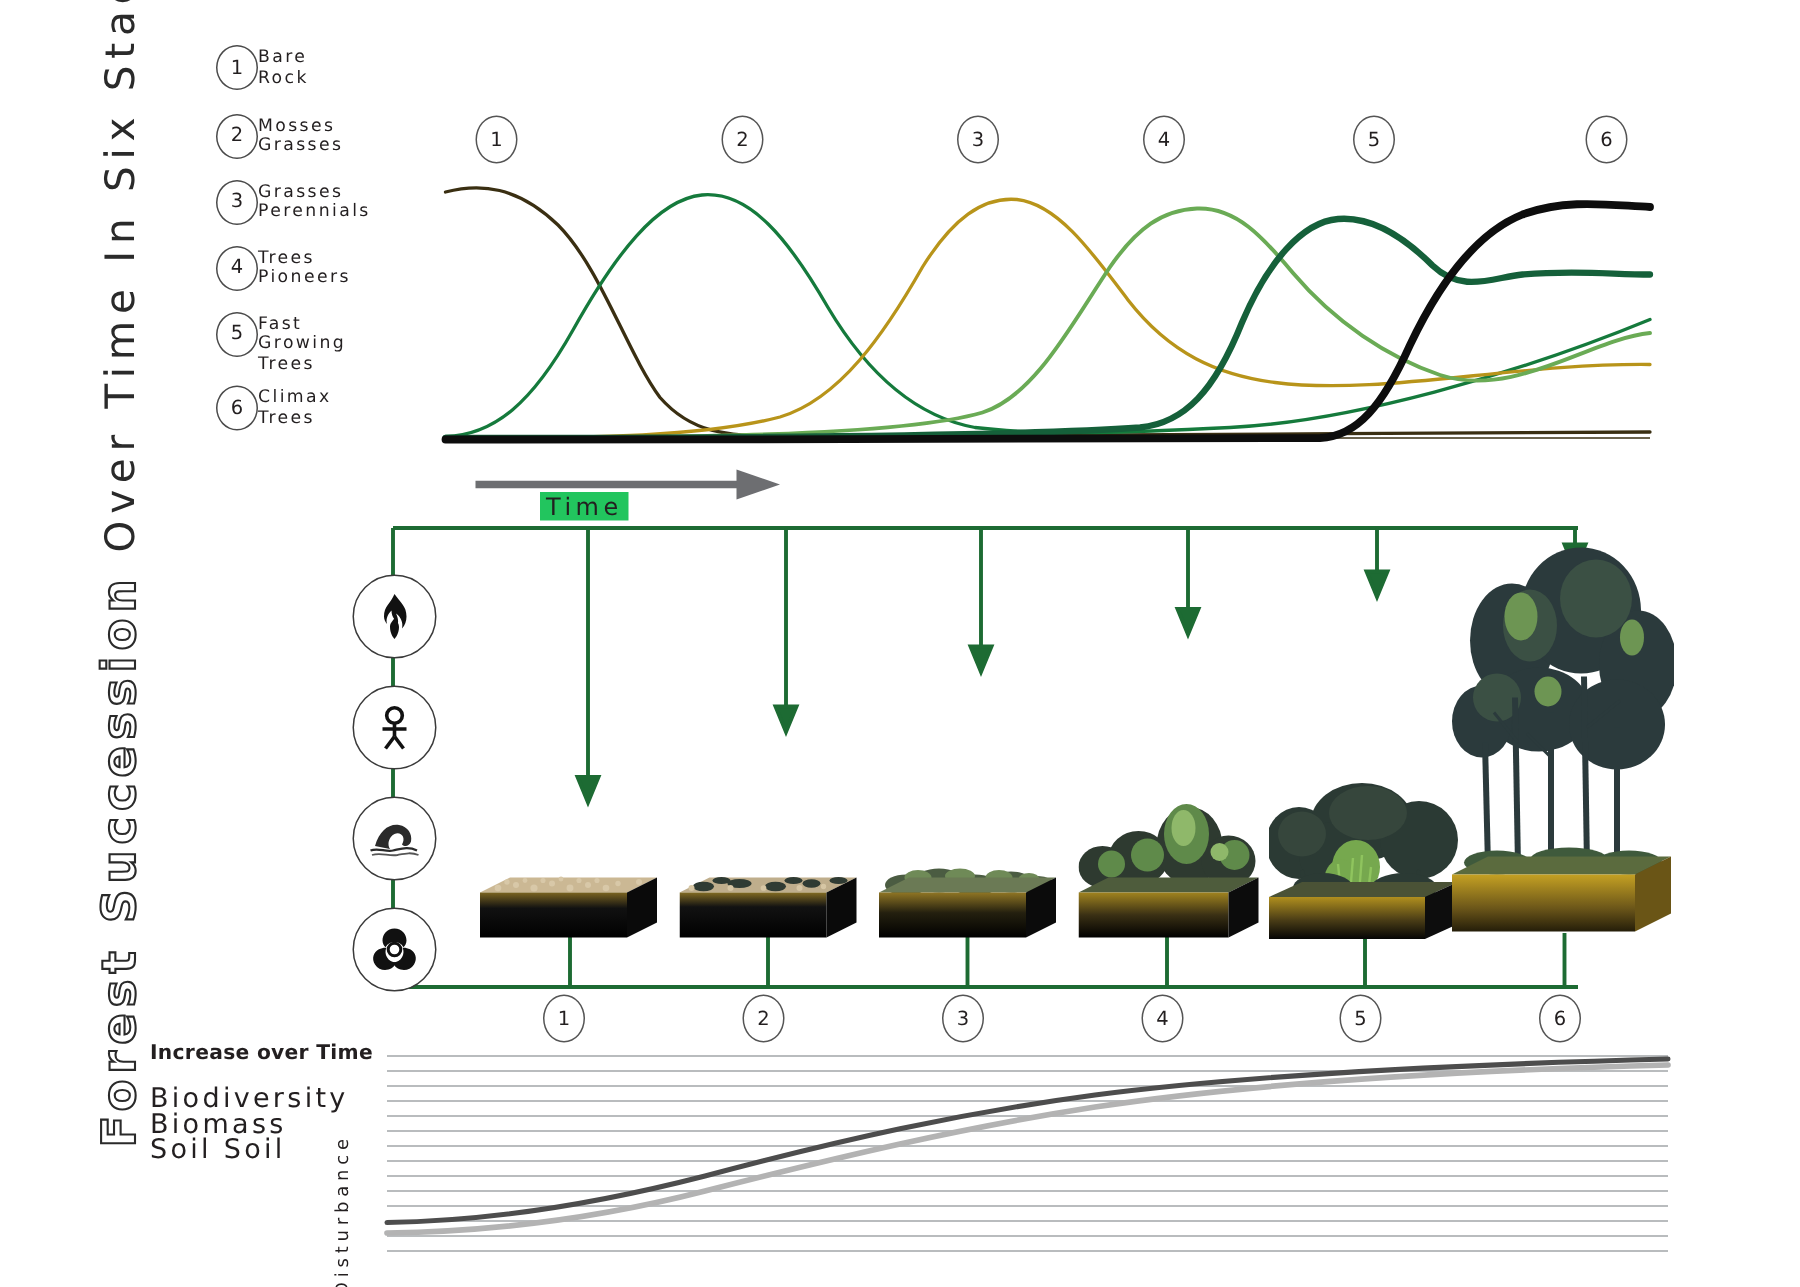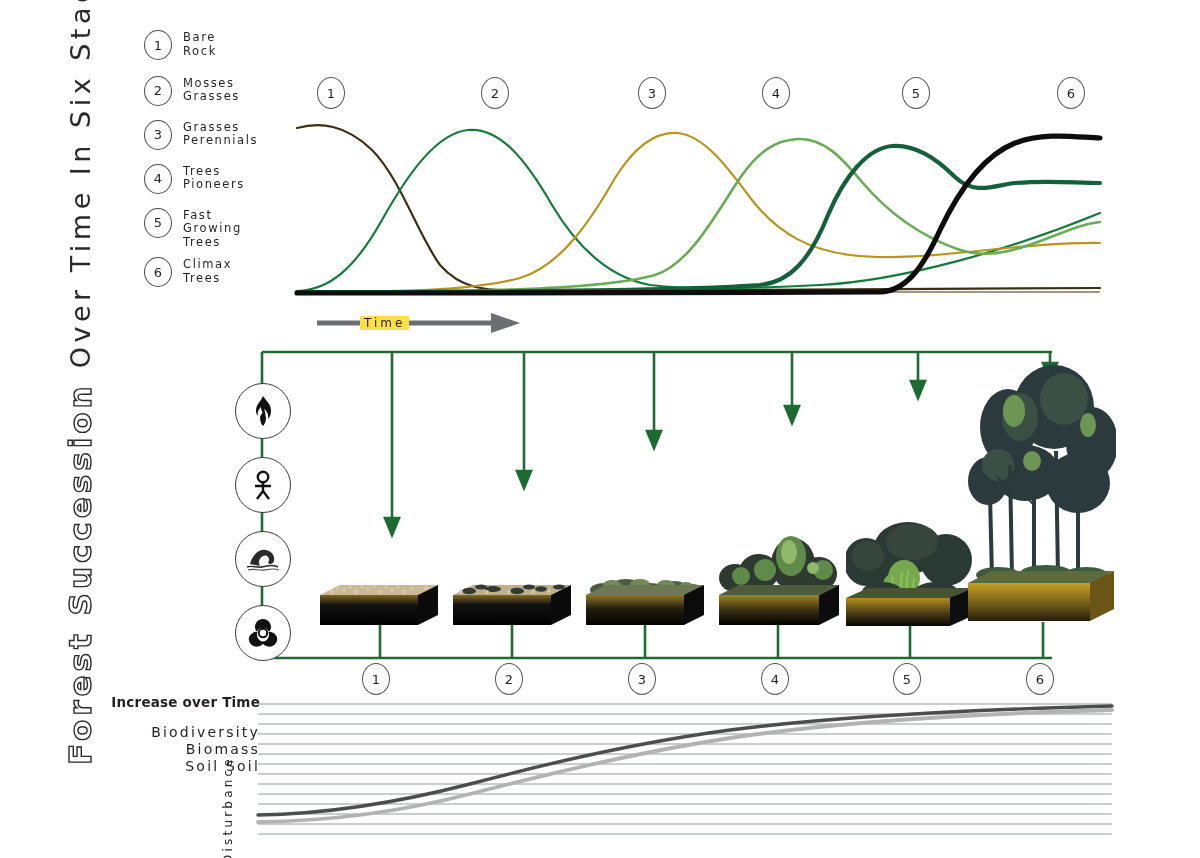--- a/index.html
+++ b/index.html
@@ -31,38 +31,38 @@
 
   
   #legend{position:absolute;left:144px;top:30px;width:150px;}
   .legend-row{display:flex;align-items:flex-start;margin-bottom:15.5px;}
   .num-circle{
     width:26px;height:28px;border:1px solid #4a4a4a;border-radius:50%;
     display:flex;align-items:center;justify-content:center;
     font-size:13px;color:#231f20;flex:0 0 auto;background:#fff;
   }
   .legend-label{
-    margin-left:11px;font-size:11.5px;line-height:13.5px;
+    font-size:11.5px;line-height:13.5px;
     letter-spacing:1.6px;color:#231f20;padding-top:1px;
   }
 
   
   #curvechart{position:absolute;left:0;top:0;width:1200px;height:345px;}
   .stage-marker{
     position:absolute;width:26px;height:30px;border:1px solid #555;
     border-radius:50%;background:#fff;
     display:flex;align-items:center;justify-content:center;
     font-size:13px;color:#231f20;
   }
 
   
   #timearrow{position:absolute;left:315px;top:310px;width:210px;height:26px;}
   #timearrow .tlabel{
-    position:absolute;left:45px;top:6px;font-size:12px;letter-spacing:3px;
-    color:#231f20;background:#fde047;padding:0 4px;
+    position:absolute;left:45px;top:18px;font-size:16px;letter-spacing:3px;
+    color:#231f20;background:#22c55e;padding:0 4px;
   }
 
   
   #middle{position:absolute;left:0;top:330px;width:1200px;height:370px;}
   .icon-circle{
     position:absolute;width:54px;height:54px;border-radius:50%;
     border:1px solid #3a3a3a;background:#fff;
     display:flex;align-items:center;justify-content:center;
     overflow:hidden;
   }
@@ -70,23 +70,23 @@
     position:absolute;left:171px;top:470px;width:120px;height:20px;
     transform:rotate(-90deg);
     font-size:12px;letter-spacing:3.2px;color:#231f20;text-align:center;
   }
 
   
   .block{position:absolute;}
 
   
   #bottomchart{position:absolute;left:0;top:690px;width:1200px;height:168px;}
-  #bc-labels{position:absolute;left:100px;top:4px;width:160px;text-align:right;}
+  #bc-labels{position:absolute;left:100px;top:4px;width:160px;text-align:left;}
   #bc-labels .head{font-size:13.5px;font-weight:700;letter-spacing:0.2px;color:#231f20;}
-  #bc-labels .sub{font-size:14px;letter-spacing:2.2px;color:#231f20;line-height:17px;margin-top:14px;}
+  #bc-labels .sub{font-size:18px;letter-spacing:2.2px;color:#231f20;line-height:17px;margin-top:14px;}
 
   .numcirc-bottom{
     position:absolute;width:26px;height:30px;border:1px solid #555;
     border-radius:50%;background:#fff;
     display:flex;align-items:center;justify-content:center;
     font-size:13px;color:#231f20;
   }
 </style>
 </head>
 <body>

